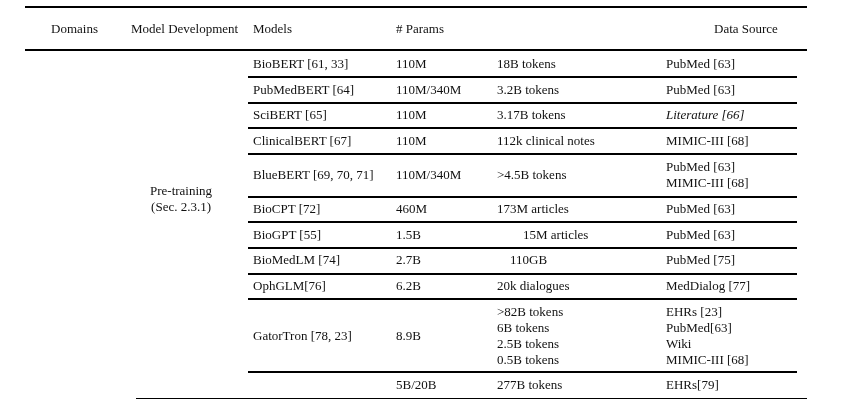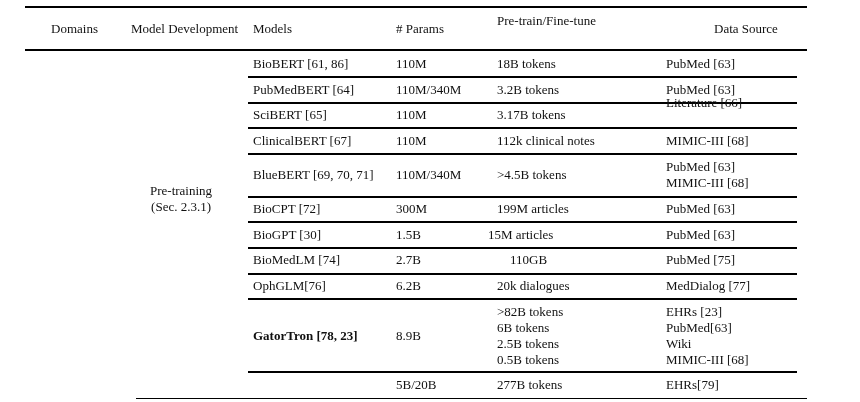--- a/index.html
+++ b/index.html
@@ -26,78 +26,77 @@
   <div class="rule" style="left:248px;top:273px;width:549px;height:2px;"></div>
   <div class="rule" style="left:248px;top:298px;width:549px;height:2px;"></div>
   <div class="rule" style="left:248px;top:371px;width:549px;height:2px;"></div>
   <div class="rule" style="left:136px;top:398px;width:671px;height:1px;"></div>
 
   <div class="cell" style="left:51px;top:21px;">Domains</div>
   <div class="cell" style="left:131px;top:21px;">Model Development</div>
   <div class="cell" style="left:253px;top:21px;">Models</div>
   <div class="cell" style="left:396px;top:21px;"># Params</div>
   <div class="cell" style="left:497px;top:13px;">
-    <div class="ml">Pre-train/Fine-tune</div>
   </div>
   <div class="cell" style="left:666px;top:21px;margin-left:48px;">Data Source</div>
 
   <div class="cell" style="left:150px;top:183px;text-align:center;">
     <div class="ml">Pre-training</div>
     <div class="ml">(Sec. 2.3.1)</div>
   </div>
 
-  <div class="cell" style="left:253px;top:56px;">BioBERT [61, 86]</div>
+  <div class="cell" style="left:253px;top:56px;">BioBERT [61, 33]</div>
   <div class="cell" style="left:396px;top:56px;">110M</div>
   <div class="cell" style="left:497px;top:56px;">18B tokens</div>
   <div class="cell" style="left:666px;top:56px;">PubMed [63]</div>
 
   <div class="cell" style="left:253px;top:82px;">PubMedBERT [64]</div>
   <div class="cell" style="left:396px;top:82px;">110M/340M</div>
   <div class="cell" style="left:497px;top:82px;">3.2B tokens</div>
   <div class="cell" style="left:666px;top:82px;">PubMed [63]</div>
 
   <div class="cell" style="left:253px;top:107px;">SciBERT [65]</div>
   <div class="cell" style="left:396px;top:107px;">110M</div>
   <div class="cell" style="left:497px;top:107px;">3.17B tokens</div>
-  <div class="cell" style="left:666px;top:95px;">Literature [66]</div>
+  <div class="cell" style="left:666px;top:107px;font-style:italic;">Literature [66]</div>
 
   <div class="cell" style="left:253px;top:133px;">ClinicalBERT [67]</div>
   <div class="cell" style="left:396px;top:133px;">110M</div>
   <div class="cell" style="left:497px;top:133px;">112k clinical notes</div>
   <div class="cell" style="left:666px;top:133px;">MIMIC-III [68]</div>
 
   <div class="cell" style="left:253px;top:167px;">BlueBERT [69, 70, 71]</div>
   <div class="cell" style="left:396px;top:167px;">110M/340M</div>
   <div class="cell" style="left:497px;top:167px;">&gt;4.5B tokens</div>
   <div class="cell" style="left:666px;top:159px;">
     <div class="ml">PubMed [63]</div>
     <div class="ml">MIMIC-III [68]</div>
   </div>
 
   <div class="cell" style="left:253px;top:201px;">BioCPT [72]</div>
-  <div class="cell" style="left:396px;top:201px;">300M</div>
-  <div class="cell" style="left:497px;top:201px;">199M articles</div>
+  <div class="cell" style="left:396px;top:201px;">460M</div>
+  <div class="cell" style="left:497px;top:201px;">173M articles</div>
   <div class="cell" style="left:666px;top:201px;">PubMed [63]</div>
 
-  <div class="cell" style="left:253px;top:227px;">BioGPT [30]</div>
+  <div class="cell" style="left:253px;top:227px;">BioGPT [55]</div>
   <div class="cell" style="left:396px;top:227px;text-align:center;">1.5B</div>
-  <div class="cell" style="left:488px;top:227px;">15M articles</div>
+  <div class="cell" style="left:523px;top:227px;">15M articles</div>
   <div class="cell" style="left:666px;top:227px;">PubMed [63]</div>
 
   <div class="cell" style="left:253px;top:252px;">BioMedLM [74]</div>
   <div class="cell" style="left:396px;top:252px;">2.7B</div>
   <div class="cell" style="left:510px;top:252px;">110GB</div>
   <div class="cell" style="left:666px;top:252px;">PubMed [75]</div>
 
   <div class="cell" style="left:253px;top:278px;">OphGLM[76]</div>
   <div class="cell" style="left:396px;top:278px;">6.2B</div>
   <div class="cell" style="left:497px;top:278px;">20k dialogues</div>
   <div class="cell" style="left:666px;top:278px;">MedDialog [77]</div>
 
-  <div class="cell" style="left:253px;top:328px;font-weight:bold;">GatorTron [78, 23]</div>
+  <div class="cell" style="left:253px;top:328px;">GatorTron [78, 23]</div>
   <div class="cell" style="left:396px;top:328px;">8.9B</div>
   <div class="cell" style="left:497px;top:304px;">
     <div class="ml">&gt;82B tokens</div>
     <div class="ml">6B tokens</div>
     <div class="ml">2.5B tokens</div>
     <div class="ml">0.5B tokens</div>
   </div>
   <div class="cell" style="left:666px;top:304px;">
     <div class="ml">EHRs [23]</div>
     <div class="ml">PubMed[63]</div>

